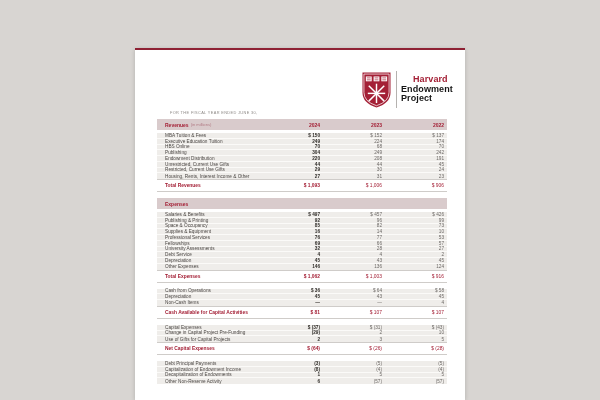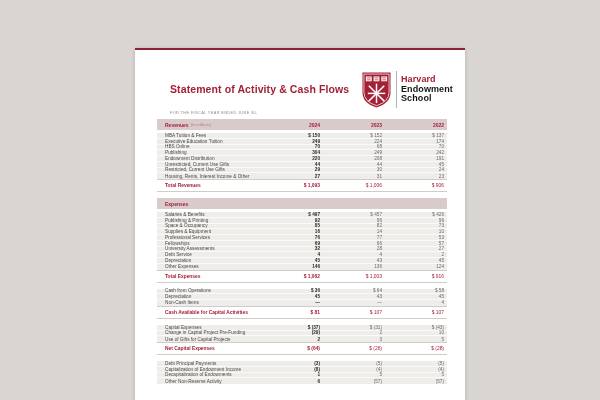--- a/index.html
+++ b/index.html
@@ -16,21 +16,21 @@
     font-size: 10.5px; font-weight: bold; color: #a42036; letter-spacing: 0.1px;
   }
   .fiscal-note {
     position: absolute; left: 35px; top: 60px;
     font-size: 3.9px; color: #8f8b88; letter-spacing: 0.35px;
   }
   .logo { position: absolute; left: 227px; top: 21px; display: flex; align-items: center; }
   .logo-shield { display: block; }
   .logo-divider { width: 1px; height: 37px; background: #b5b2af; margin: 0 4px 0 5px; }
   .logo-text { font-size: 9px; font-weight: bold; line-height: 9.6px; color: #151515; letter-spacing: 0.1px; }
-  .logo-text .h { color: #a42036; }
+  .logo-text .h { color: #a42036; margin-left: 12px; }
 
   #sections { position: absolute; top: 69px; left: 22px; right: 18px; }
   .bar {
     height: 11px; background: #d9cbcc; display: flex; align-items: center;
     padding: 0 3px 0 8px; margin-bottom: 3px;
   }
   .bar-title { font-size: 5px; font-weight: bold; color: #a42036; }
   .bar-note { font-size: 4.1px; color: #b27b84; margin-left: 2px; }
   .ycols { margin-left: auto; display: flex; }
   .ycell { width: 62px; text-align: right; font-size: 5px; font-weight: bold; color: #a42036; }
@@ -54,21 +54,20 @@
   .total .cell { font-size: 4.9px; color: #a42036; font-weight: normal; }
   .total .cell.c0 { font-weight: bold; color: #a42036; }
   .section.no-total .rows { margin-bottom: 6px; }
 </style>
 </head>
 <body>
 
 <div class="canvas">
   <div class="page">
 
-    <div class="doc-title">Statement of Activity &amp; Cash Flows</div>
 
     <div class="logo">
       <svg class="logo-shield" width="29" height="36" viewBox="0 0 60 74">
         <path d="M1,1 H59 V42 Q59,64 30,73 Q1,64 1,42 Z" fill="#a42036"></path>
         <path d="M4,4 H56 V42 Q56,61 30,69.5 Q4,61 4,42 Z" fill="none" stroke="#ffffff" stroke-width="1.5"></path>
         <rect x="8" y="9" width="12" height="10" fill="#ffffff"></rect>
         <rect x="24" y="9" width="12" height="10" fill="#ffffff"></rect>
         <rect x="40" y="9" width="12" height="10" fill="#ffffff"></rect>
         <line x1="10" y1="12" x2="18" y2="12" stroke="#a42036" stroke-width="1.5"></line>
         <line x1="26" y1="12" x2="34" y2="12" stroke="#a42036" stroke-width="1.5"></line>
@@ -80,21 +79,21 @@
           <line x1="14" y1="28" x2="46" y2="60"></line>
           <line x1="46" y1="28" x2="14" y2="60"></line>
           <line x1="30" y1="24" x2="30" y2="64"></line>
           <line x1="12" y1="44" x2="48" y2="44"></line>
         </g>
       </svg>
       <div class="logo-divider"></div>
       <div class="logo-text">
         <div class="h">Harvard</div>
         <div>Endowment</div>
-        <div>School</div>
+        <div>Project</div>
       </div>
     </div>
 
     <div class="fiscal-note">FOR THE FISCAL YEAR ENDED JUNE 30,</div>
 
     <div id="sections">
         <div class="section">
           <div class="bar">
             <div class="bar-title">Revenues</div>
             <div class="bar-note">(in millions)</div>

